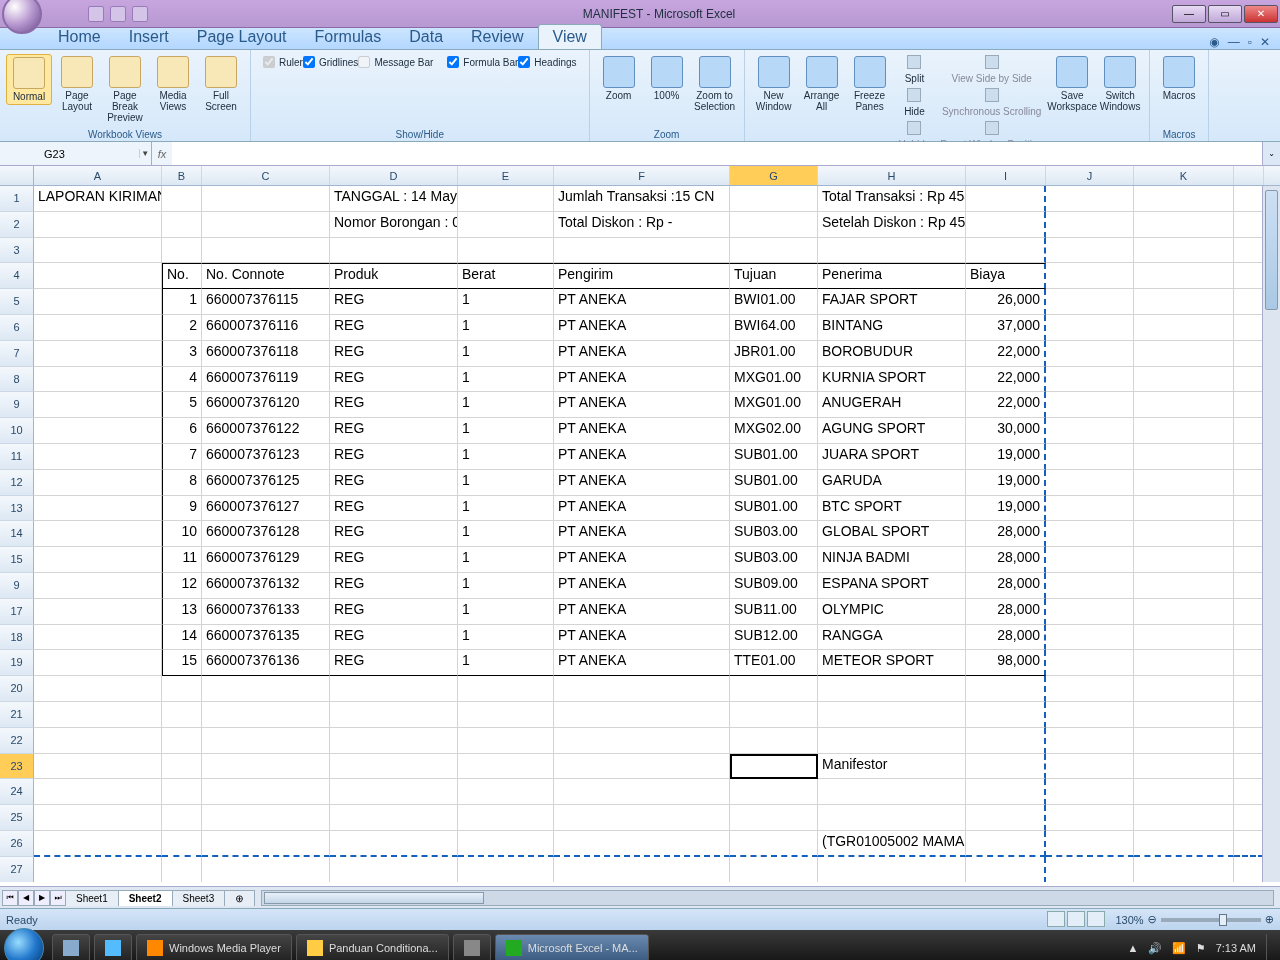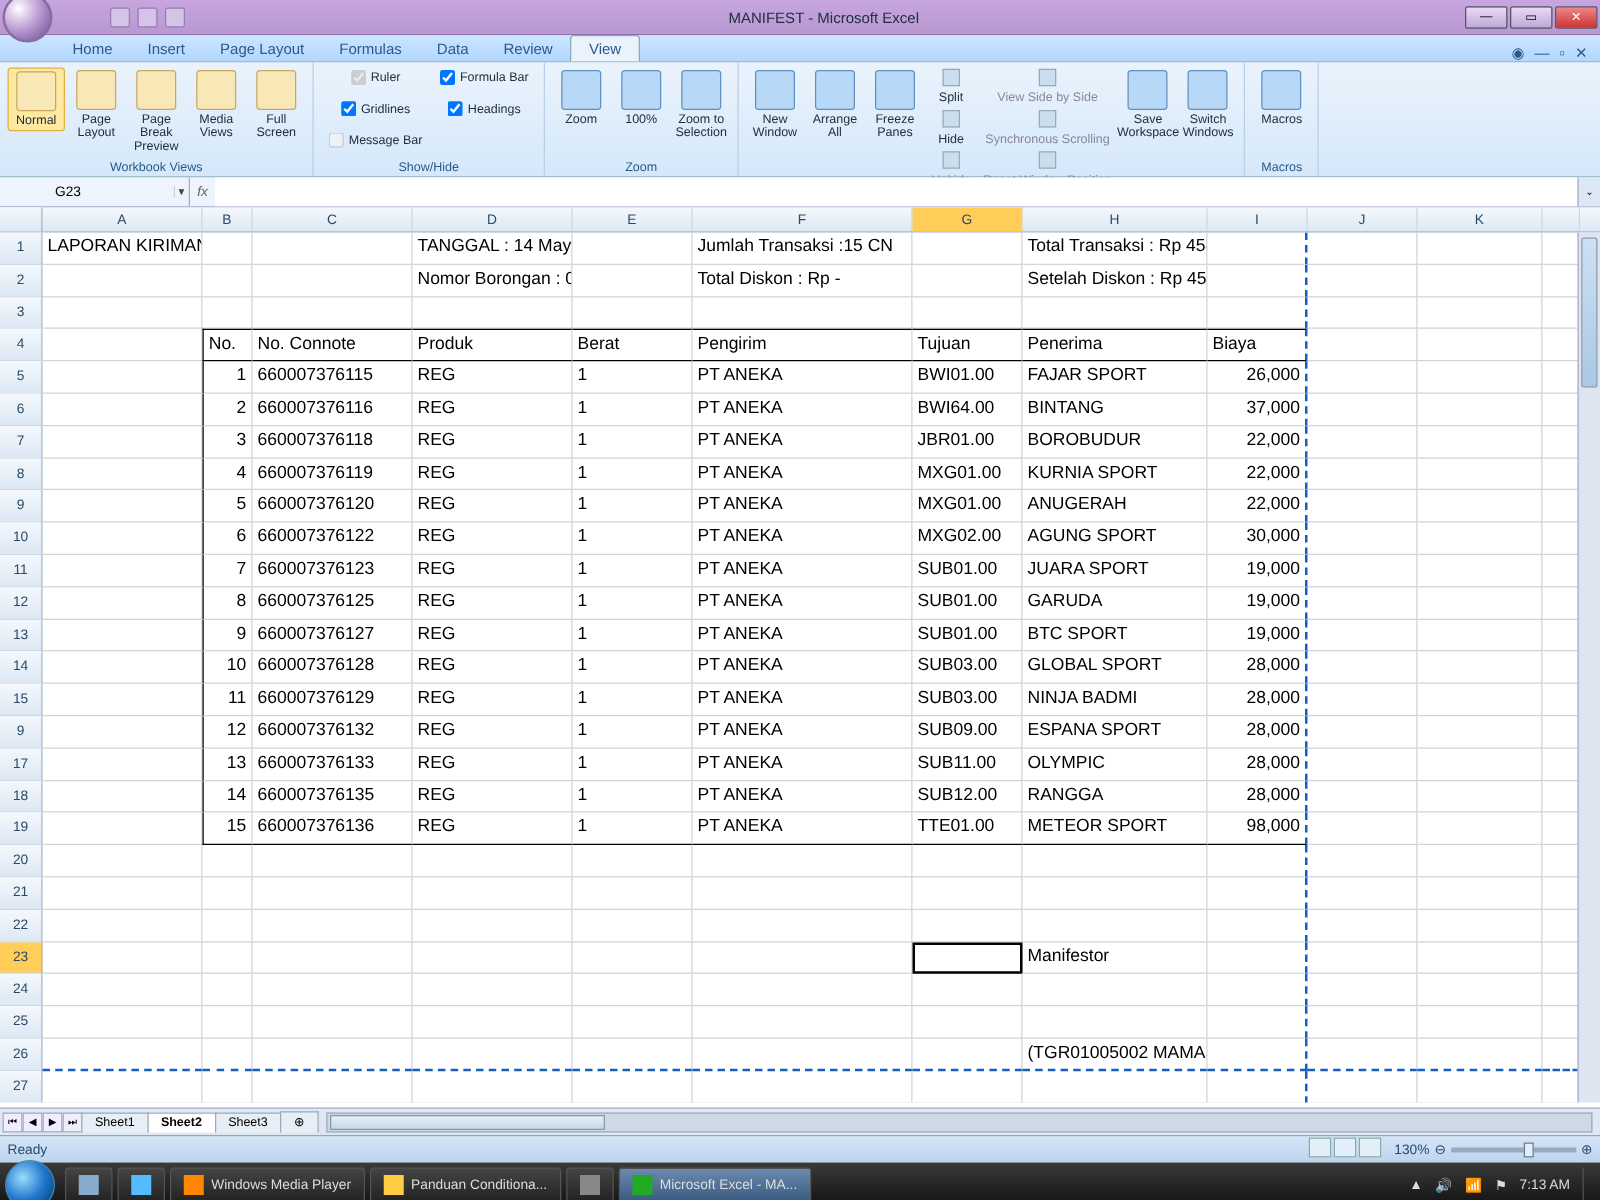--- a/index.html
+++ b/index.html
@@ -10,36 +10,36 @@
 .orb { width:40px; height:40px; background:radial-gradient(circle at 30% 30%,#fff,#b898d0,#6a4a8a); border-radius:50%; margin:-6px 4px -6px 2px; position:relative; z-index:5; border:2px solid #8a6ba8;}
 .qat { display:flex; gap:6px; margin-left:6px; }
 .qat span { width:16px; height:16px; background:#d4c4e8; border:1px solid #9a7ab8; border-radius:2px; display:inline-block;}
 .title-text { flex:1; text-align:center; color:#203040; font-size:12px; }
 .winbtns { display:flex; margin-right:2px; }
 .winbtns div { width:34px; height:18px; border:1px solid #556; margin-left:2px; display:flex; align-items:center; justify-content:center; background:linear-gradient(#e8daf4,#c0a8d8); font-size:10px; border-radius:2px;}
 .winbtns .close { background:linear-gradient(#e88,#c33); color:#fff;}
 
 
 .tabsrow { height:22px; background:linear-gradient(#cce5ff,#b3d7ff); display:flex; align-items:flex-end; padding-left:44px; border-bottom:1px solid #8ab;}
-.tab { padding:3px 14px; font-size:12px; color:#2a5a8a; cursor:pointer; }
+.tab { padding:3px 14px; font-size:16px; color:#2a5a8a; cursor:pointer; }
 .tab.active { background:#eaf3fc; border:1px solid #8ab; border-bottom:none; border-radius:3px 3px 0 0;}
 .rc { margin-left:auto; display:flex; gap:8px; padding-right:10px;}
 .rc span { color:#2a5a8a; font-size:12px;}
 
 
 .ribbon { height:92px; background:linear-gradient(#eaf3fc,#d5e8fa); border-bottom:1px solid #8ab; display:flex; }
 .group { border-right:1px solid #b8d0e8; padding:2px 6px 0 6px; display:flex; flex-direction:column; }
 .group-body { flex:1; display:flex; align-items:flex-start; gap:2px; padding-top:2px;}
 .group-label { font-size:10px; color:#2a5a8a; text-align:center; padding:1px 0;}
 .bigbtn { display:flex; flex-direction:column; align-items:center; width:46px; padding:2px; gap:2px; cursor:pointer;}
 .bigbtn .ico { width:32px; height:32px; background:#f8e8b8; border:1px solid #c8a860; border-radius:3px;}
 .bigbtn .ico.blue { background:#b8d8f8; border-color:#6090c0;}
 .bigbtn .lbl { font-size:10px; text-align:center; line-height:11px; color:#203040;}
 .bigbtn.active { background:#ffe8a0; border:1px solid #e0b040; border-radius:3px;}
-.chkcol { display:flex; flex-direction:column; gap:13px; padding:2px 6px; font-size:10px; color:#203040;align-items:center;}
+.chkcol { display:flex; flex-direction:row; gap:0; padding:2px 6px; font-size:10px; color:#203040;}
 .chkcol label { display:flex; align-items:center; gap:4px;}
 .chkcol input { width:12px; height:12px;}
 .smallrow { display:flex; align-items:center; gap:4px; font-size:10px; color:#203040; padding:1px 4px;flex-direction:column;}
 .smallrow.dis { color:#889;}
 .smallrow .sico { width:14px; height:14px; background:#cde; border:1px solid #9ab;}
 
 
 .fbar { height:24px; border-bottom:1px solid #aac; display:flex; align-items:stretch; background:#eef4fb;}
 .namebox { width:152px; border-right:1px solid #aac; display:flex; align-items:center;}
 .namebox input { width:100%; border:none; background:transparent; padding-left:44px; font-size:11px;}

